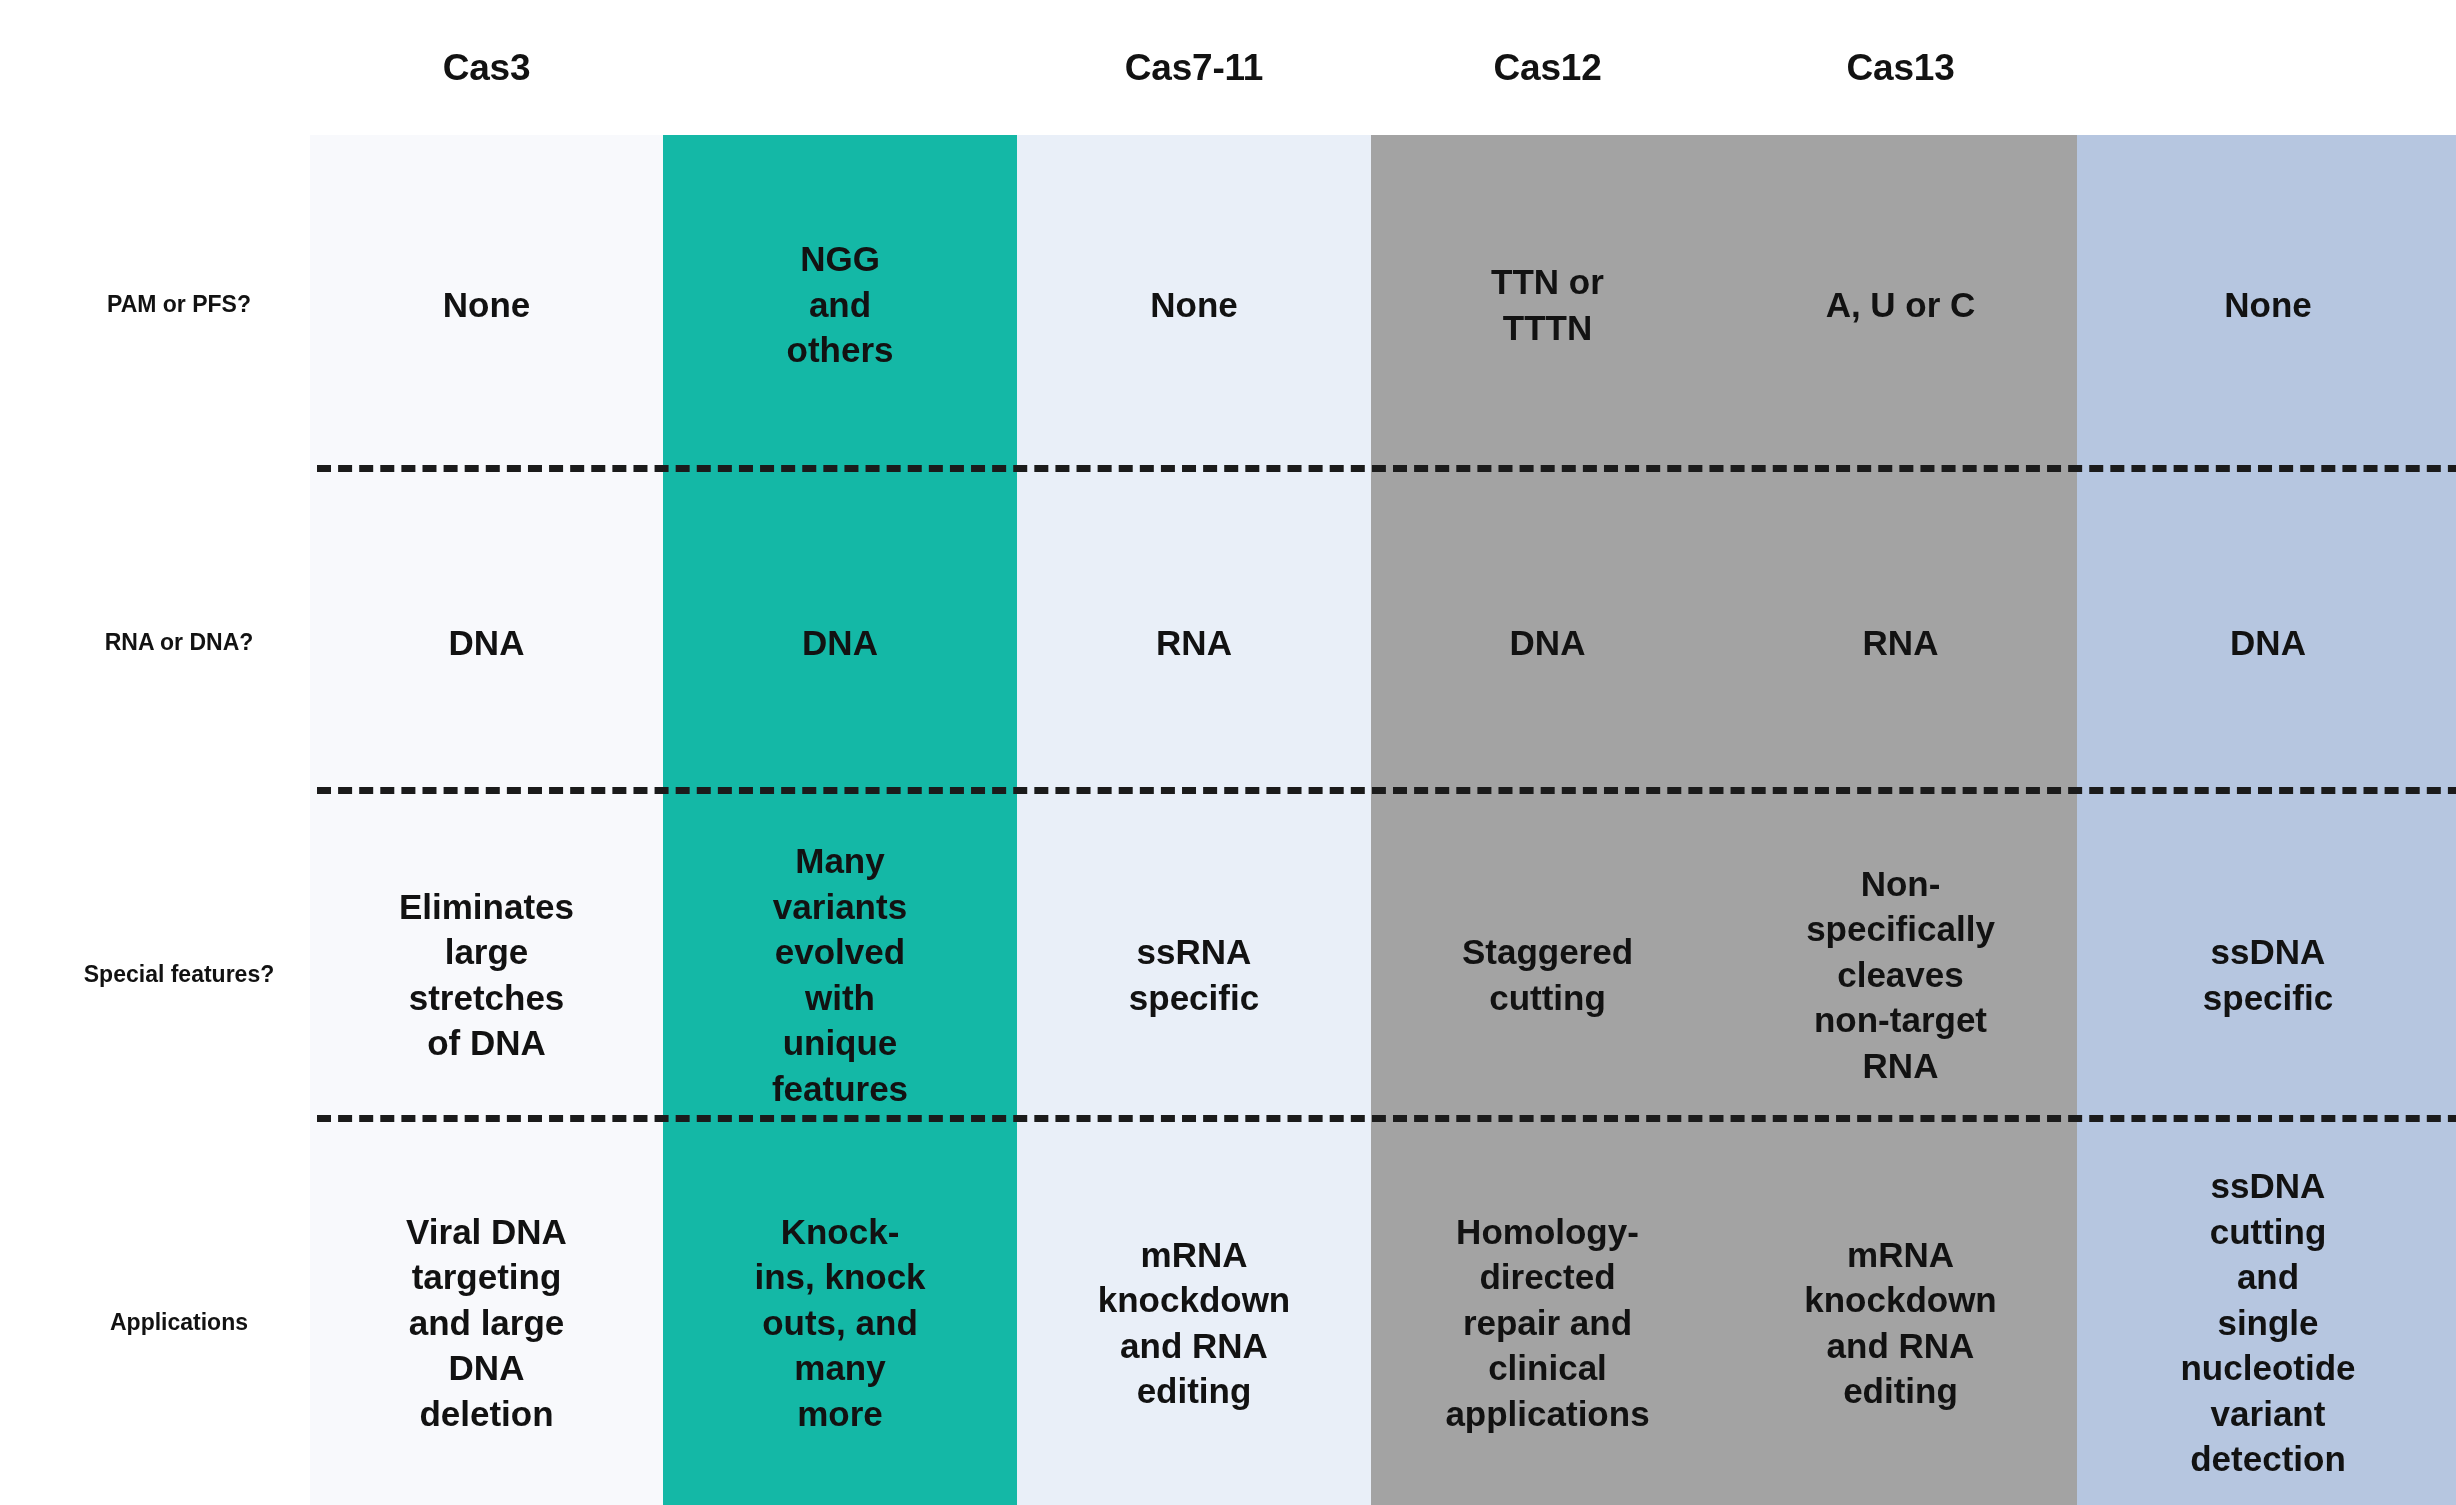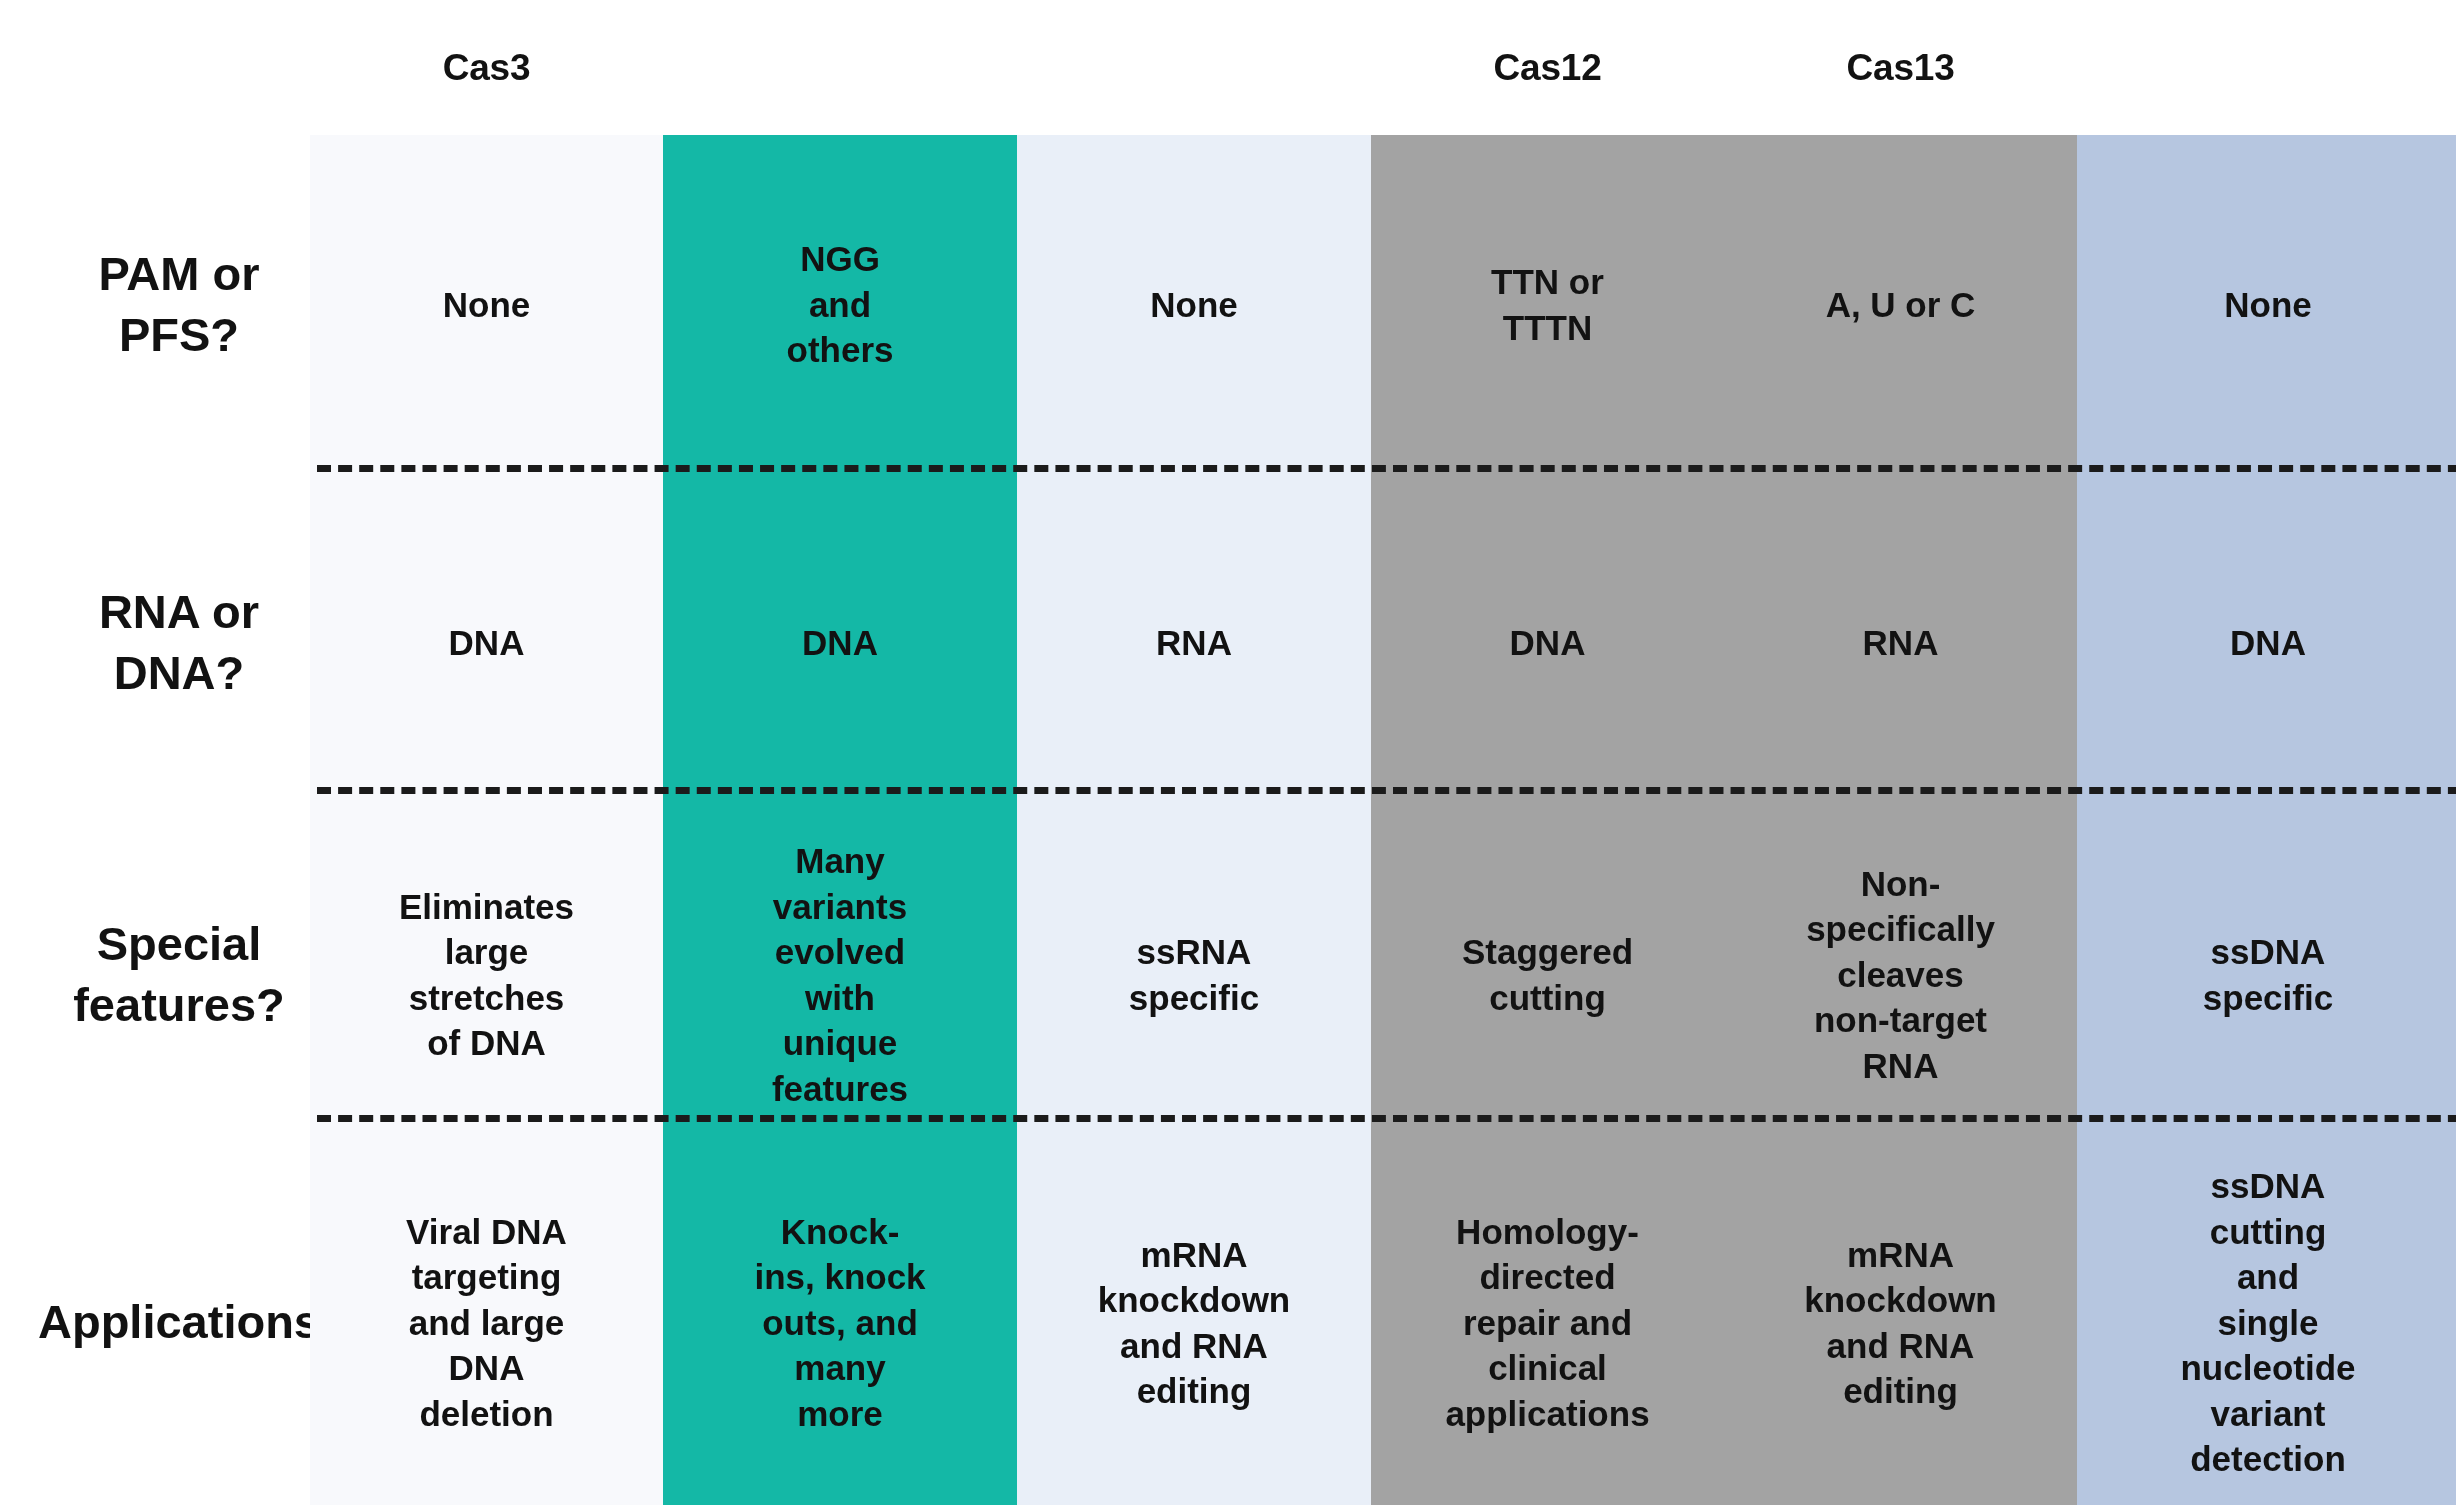--- a/index.html
+++ b/index.html
@@ -55,21 +55,21 @@
   }
 
   
   .row-label {
     grid-column: 1;
     background: #ffffff;
     display: flex;
     align-items: center;
     justify-content: center;
     text-align: center;
-    font-size: 47px;
+    font-size: 23px;
     font-weight: bold;
     line-height: 1.28;
     color: #121212;
     padding: 0 12px;
     box-sizing: border-box;
   }
 
   
   .cell {
     display: flex;
@@ -109,20 +109,21 @@
 </head>
 <body>
 
 <div id="stage">
 
   <div class="table-grid">
 
     <div class="corner-cell"></div>
 
     <div class="col-header" style="grid-column:2">Cas3</div>
+    <div class="col-header" style="grid-column:4">Cas7-11</div>
     <div class="col-header" style="grid-column:5">Cas12</div>
     <div class="col-header" style="grid-column:6">Cas13</div>
 
     <div class="row-label" style="grid-row:2">PAM or
 PFS?</div>
     <div class="cell c1" style="grid-row:2;grid-column:2">None</div>
     <div class="cell c2" style="grid-row:2;grid-column:3">NGG
 and
 others</div>
     <div class="cell c3" style="grid-row:2;grid-column:4">None</div>

